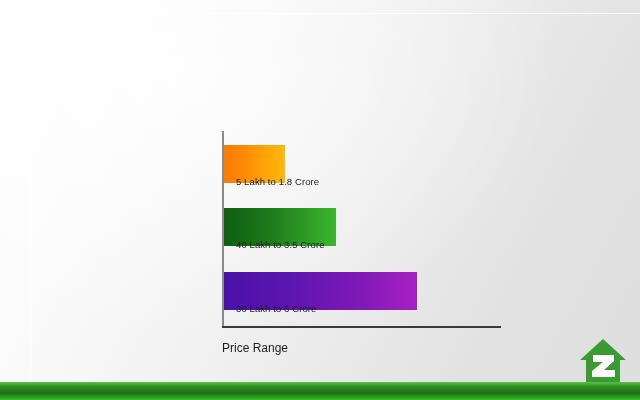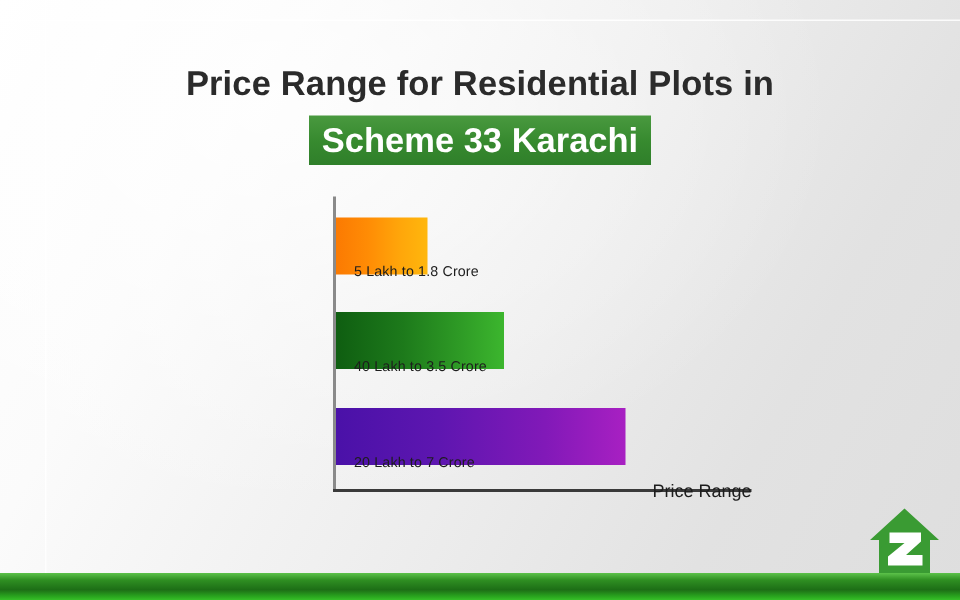--- a/index.html
+++ b/index.html
@@ -124,23 +124,23 @@
     font-size: 9.5px;
     color: #1d1d1d;
     white-space: nowrap;
     letter-spacing: 0.1px;
     margin-left: 11px;
   }
 
   .x-axis-title {
     position: absolute;
     left: 222px;
-    top: 320px;
+    top: 341px;
     width: 279px;
-    text-align: right;
+    text-align: left;
     font-size: 12px;
     color: #1d1d1d;
   }
 
   
   .footer-bar {
     position: absolute;
     left: 0;
     bottom: 0;
     width: 640px;
@@ -160,26 +160,20 @@
 </style>
 </head>
 <body>
 
 <div id="stage">
 
   <div class="frame-shadow"></div>
   <div class="frame-line-v"></div>
   <div class="frame-line-h"></div>
 
-  <div class="title-wrap">
-    <div class="title-line1">Price Range for Residential Plots in</div>
-    <div class="title-badge-row">
-      <span class="title-badge">Scheme 33 Karachi</span>
-    </div>
-  </div>
 
   <div id="chart">
 
     <div class="axis-y"></div>
     <div class="axis-x"></div>
 
     <div class="bar-row" style="top:145px;">
 
       <div class="bar orange" style="width:61px;"></div>
       <div class="bar-note">5 Lakh to 1.8 Crore</div>
@@ -187,21 +181,21 @@
 
     <div class="bar-row" style="top:208px;">
 
       <div class="bar green" style="width:112px;"></div>
       <div class="bar-note">40 Lakh to 3.5 Crore</div>
     </div>
 
     <div class="bar-row" style="top:272px;">
 
       <div class="bar purple" style="width:193px;"></div>
-      <div class="bar-note">20 Lakh to  7 Crore</div>
+      <div class="bar-note">30 Lakh to  6 Crore</div>
     </div>
 
     <div class="x-axis-title">Price Range</div>
   </div>
 
   <div class="logo">
     <svg width="50" height="50" viewBox="0 0 50 50" aria-hidden="true">
       <g>
         <path d="M25 3 L48 24 L42 24 L42 48 L8 48 L8 24 L2 24 Z" fill="#3a9b33"></path>
         <path d="M8 21 L8 30 L13 26 L13 21 Z" fill="#3a9b33"></path>

